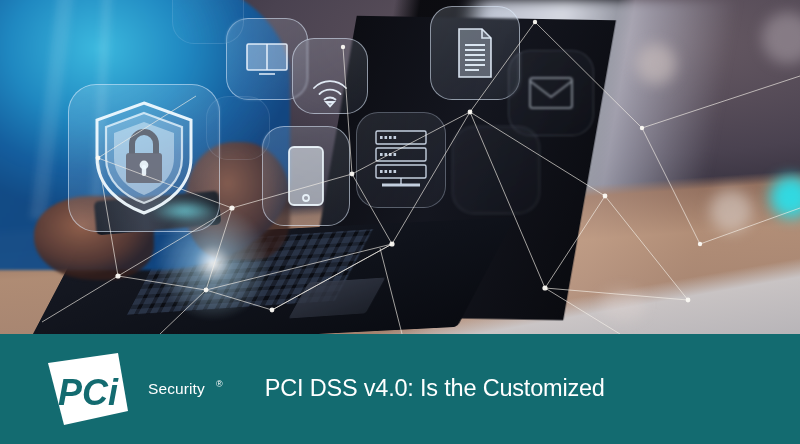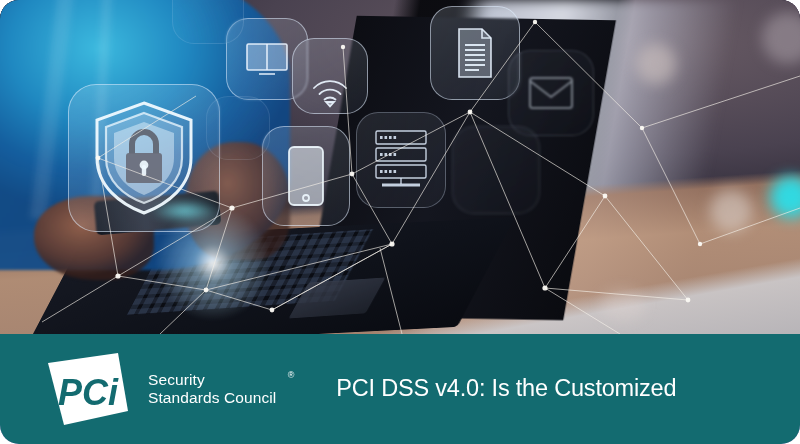--- a/index.html
+++ b/index.html
@@ -3,21 +3,20 @@
 <meta charset="utf-8">
 <style>
   html,body{margin:0;padding:0;background:#fff;}
   body{font-family:"Liberation Sans",sans-serif;}
 
   .banner-card{
     position:relative;
     width:800px;height:444px;
     overflow:hidden;
     background:#f0abfc;
-    border-radius:19px;
   }
 
   
   .hero{
     position:absolute;left:0;top:0;width:800px;height:334px;
     overflow:hidden;
     background:#1a1b27;
   }
   .hero-layer{position:absolute;left:0;top:0;width:100%;height:100%;}
 
@@ -353,21 +352,20 @@
 
     <div class="brand">
       <div class="pci-mark">
         <svg width="84" height="72" viewBox="0 0 84 72">
           <polygon points="4,10 74,0 84,58 20,72" fill="#ffffff"></polygon>
           <text x="14" y="52" font-family="Liberation Sans, sans-serif" font-size="36" font-weight="bold" font-style="italic" fill="#136b70">PCi</text>
         </svg>
       </div>
       <div class="brand-words">
         <div>Security</div>
-        <div>Standards Council</div>
         <span class="reg">®</span>
       </div>
     </div>
 
     <div class="headline">
       <div>PCI DSS v4.0: Is the Customized</div>
     </div>
   </div>
 
 </div>

